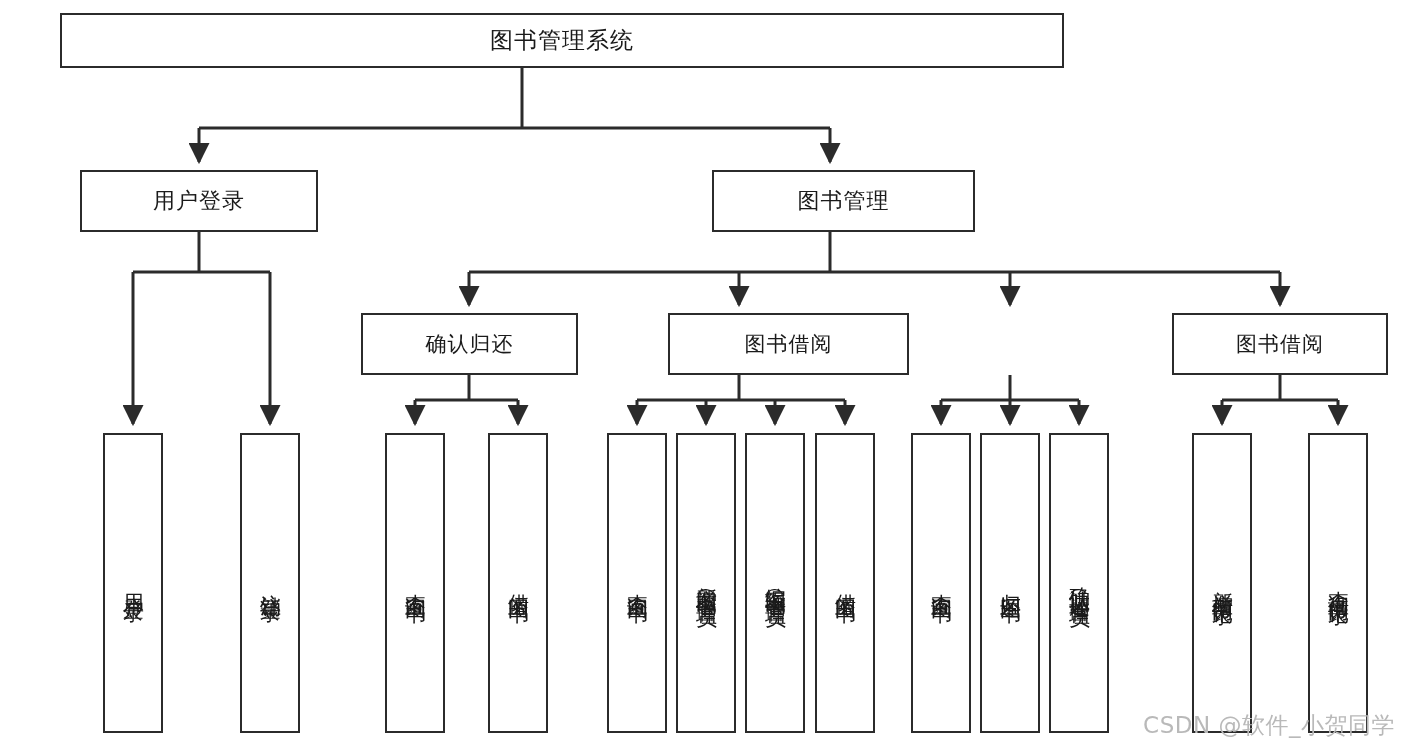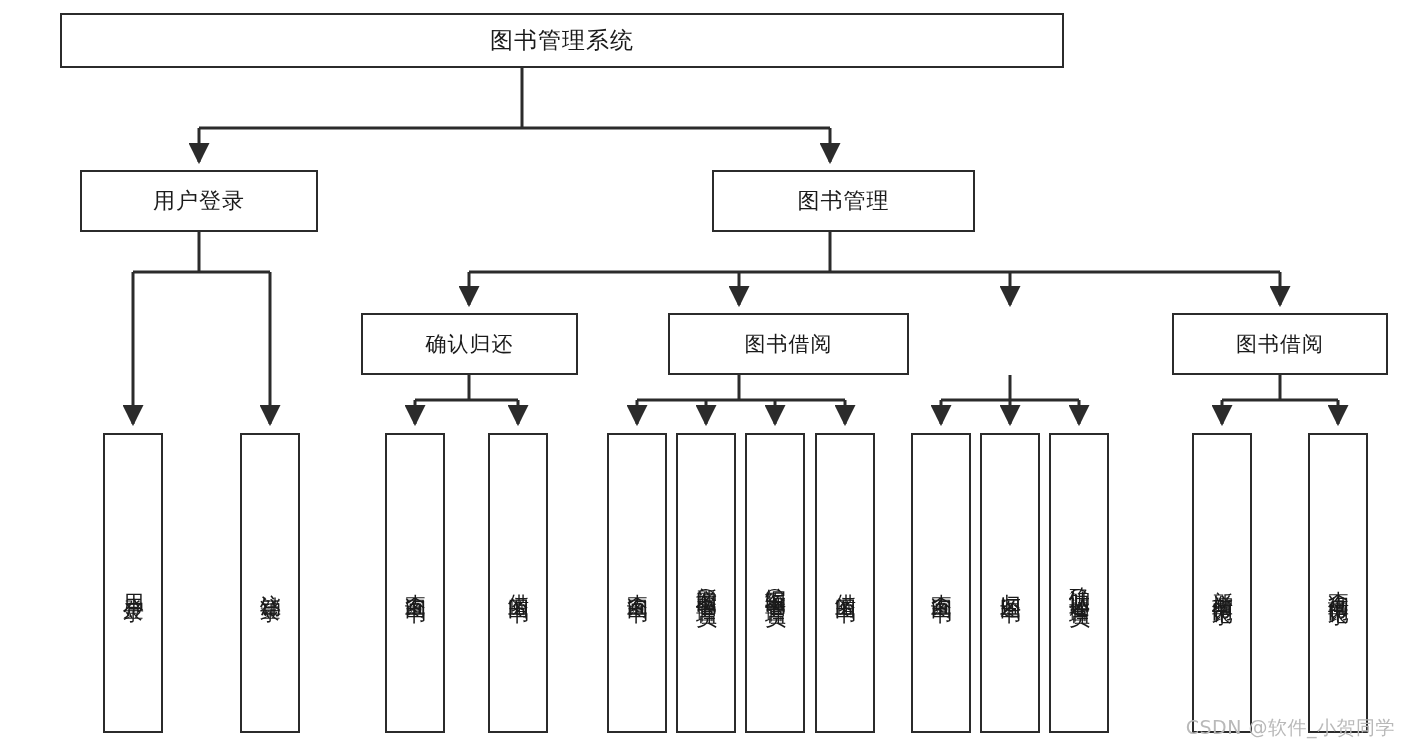--- a/index.html
+++ b/index.html
@@ -61,21 +61,21 @@
     text-align: center;
   }
   .htext {
     white-space: nowrap;
     letter-spacing: 1px;
   }
   #watermark {
     position: absolute;
     right: 10px;
     bottom: 6px;
-    font-size: 19px;
+    font-size: 23px;
     color: #b9b9b9;
     z-index: 5;
     white-space: nowrap;
     letter-spacing: 0.5px;
     margin-left: 46px;
   }
 </style>
 </head>
 <body>
 

